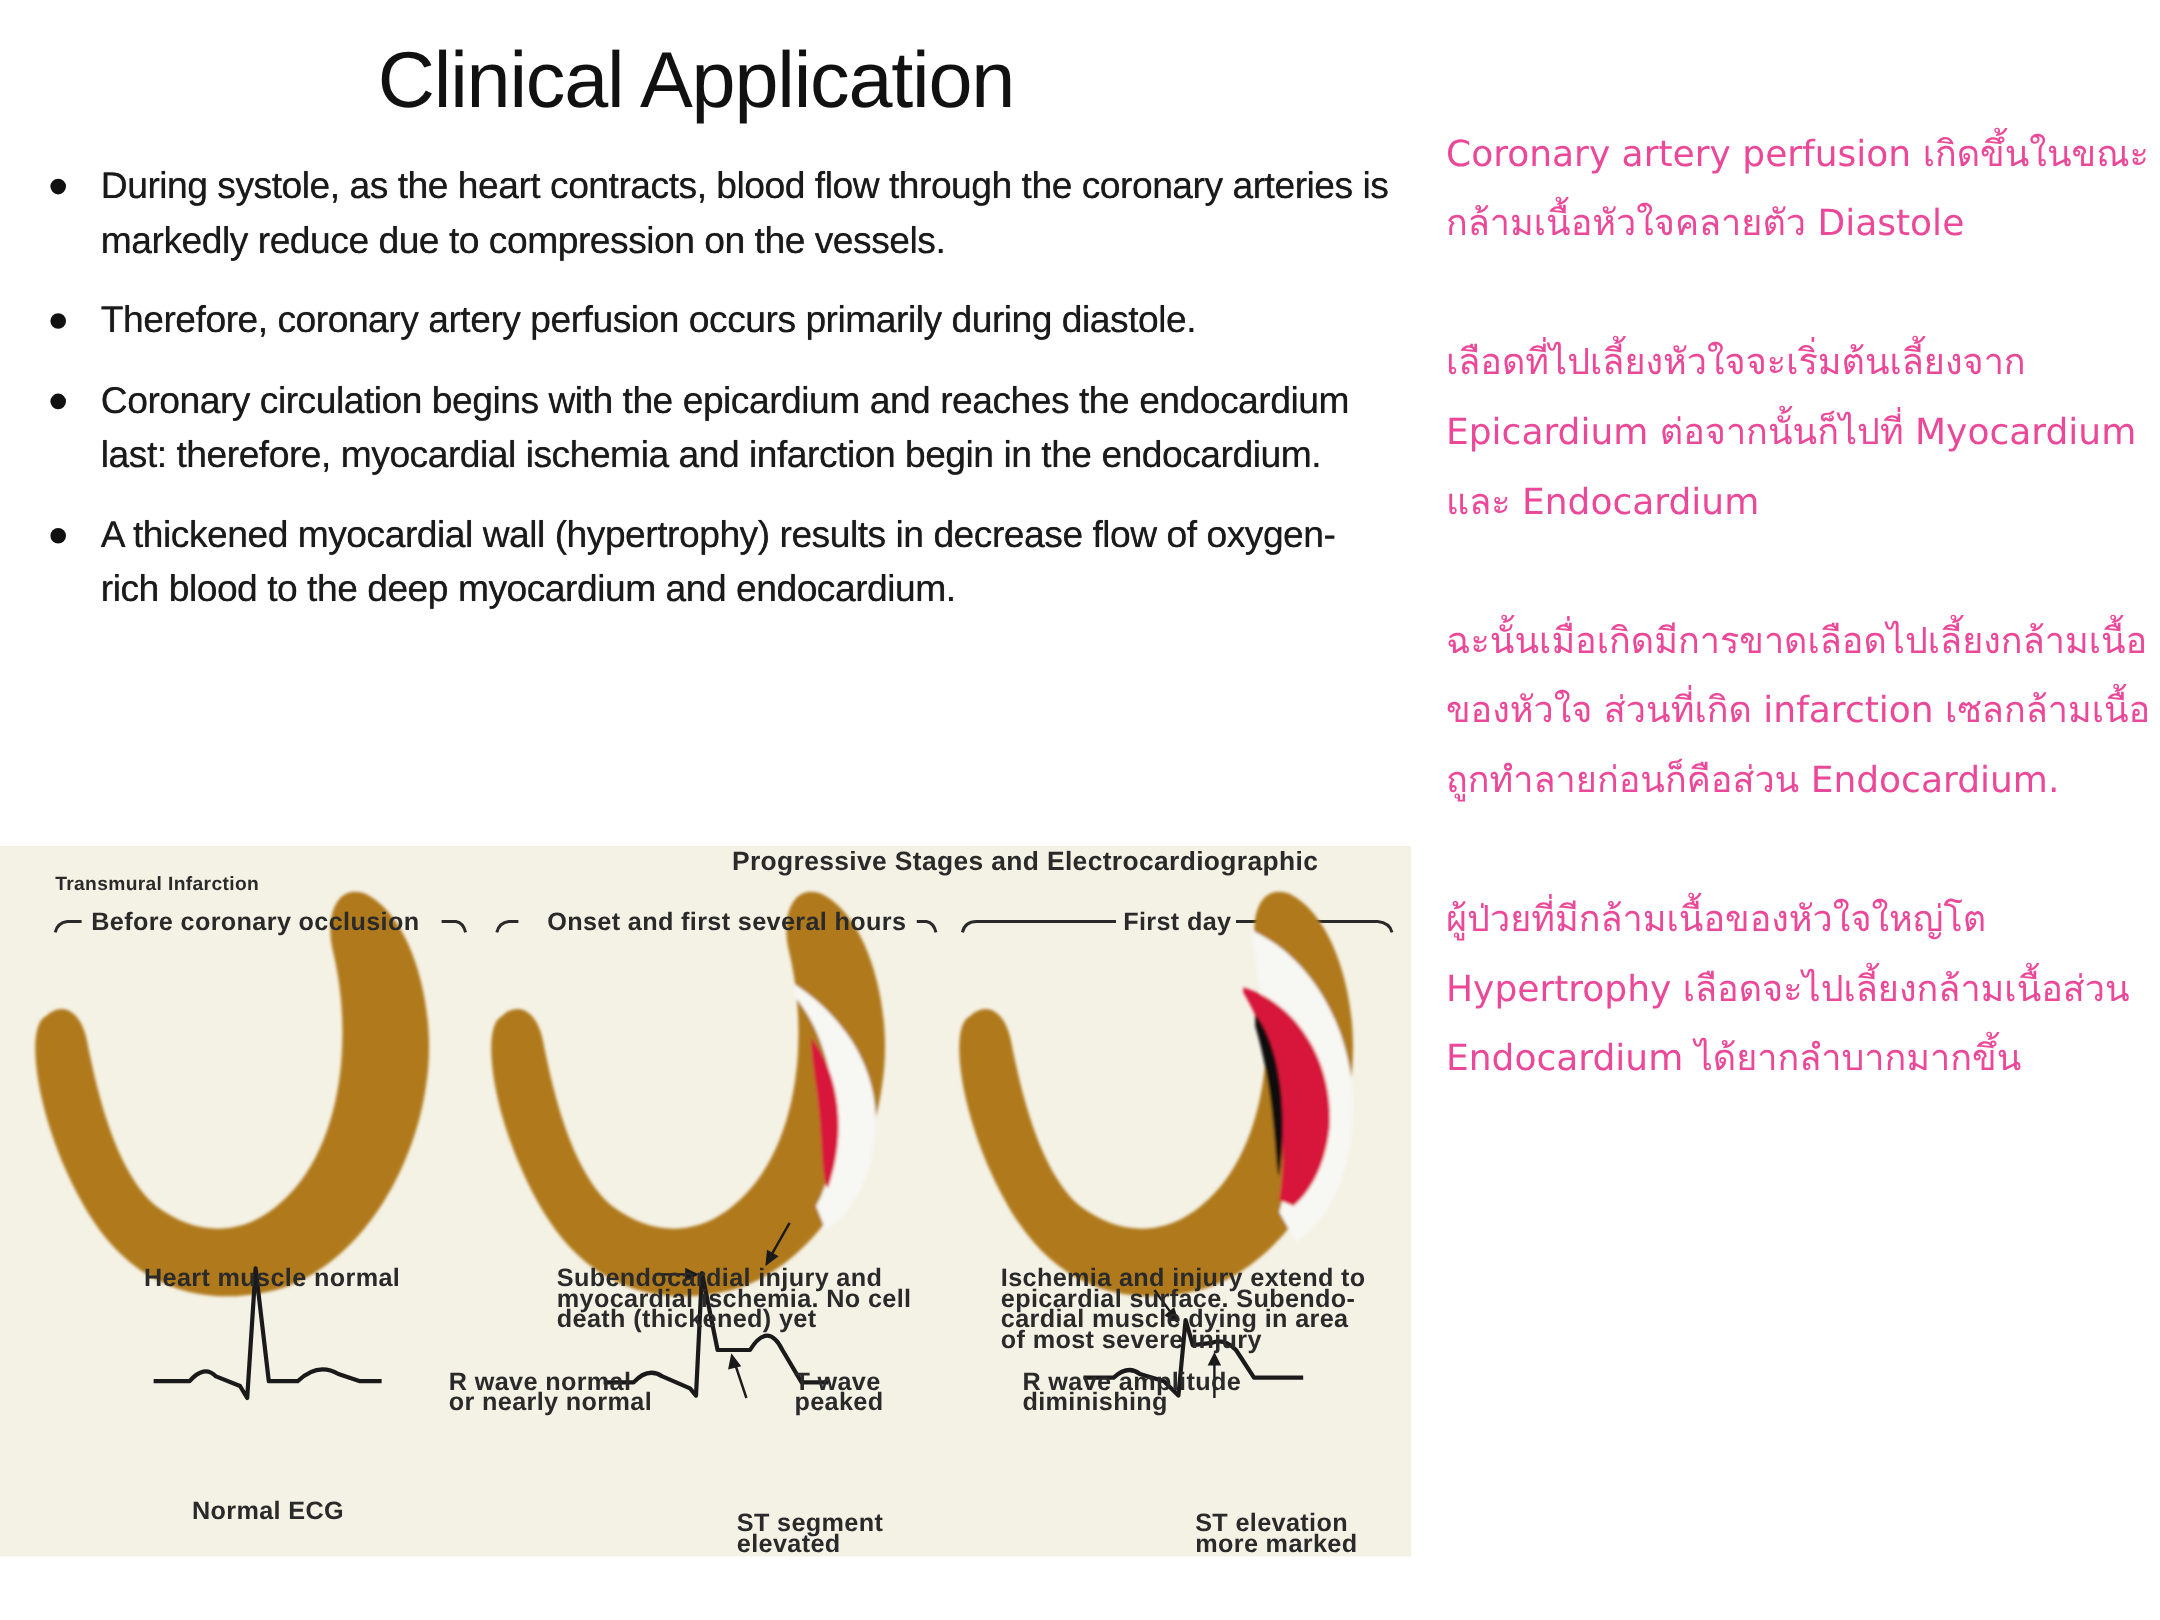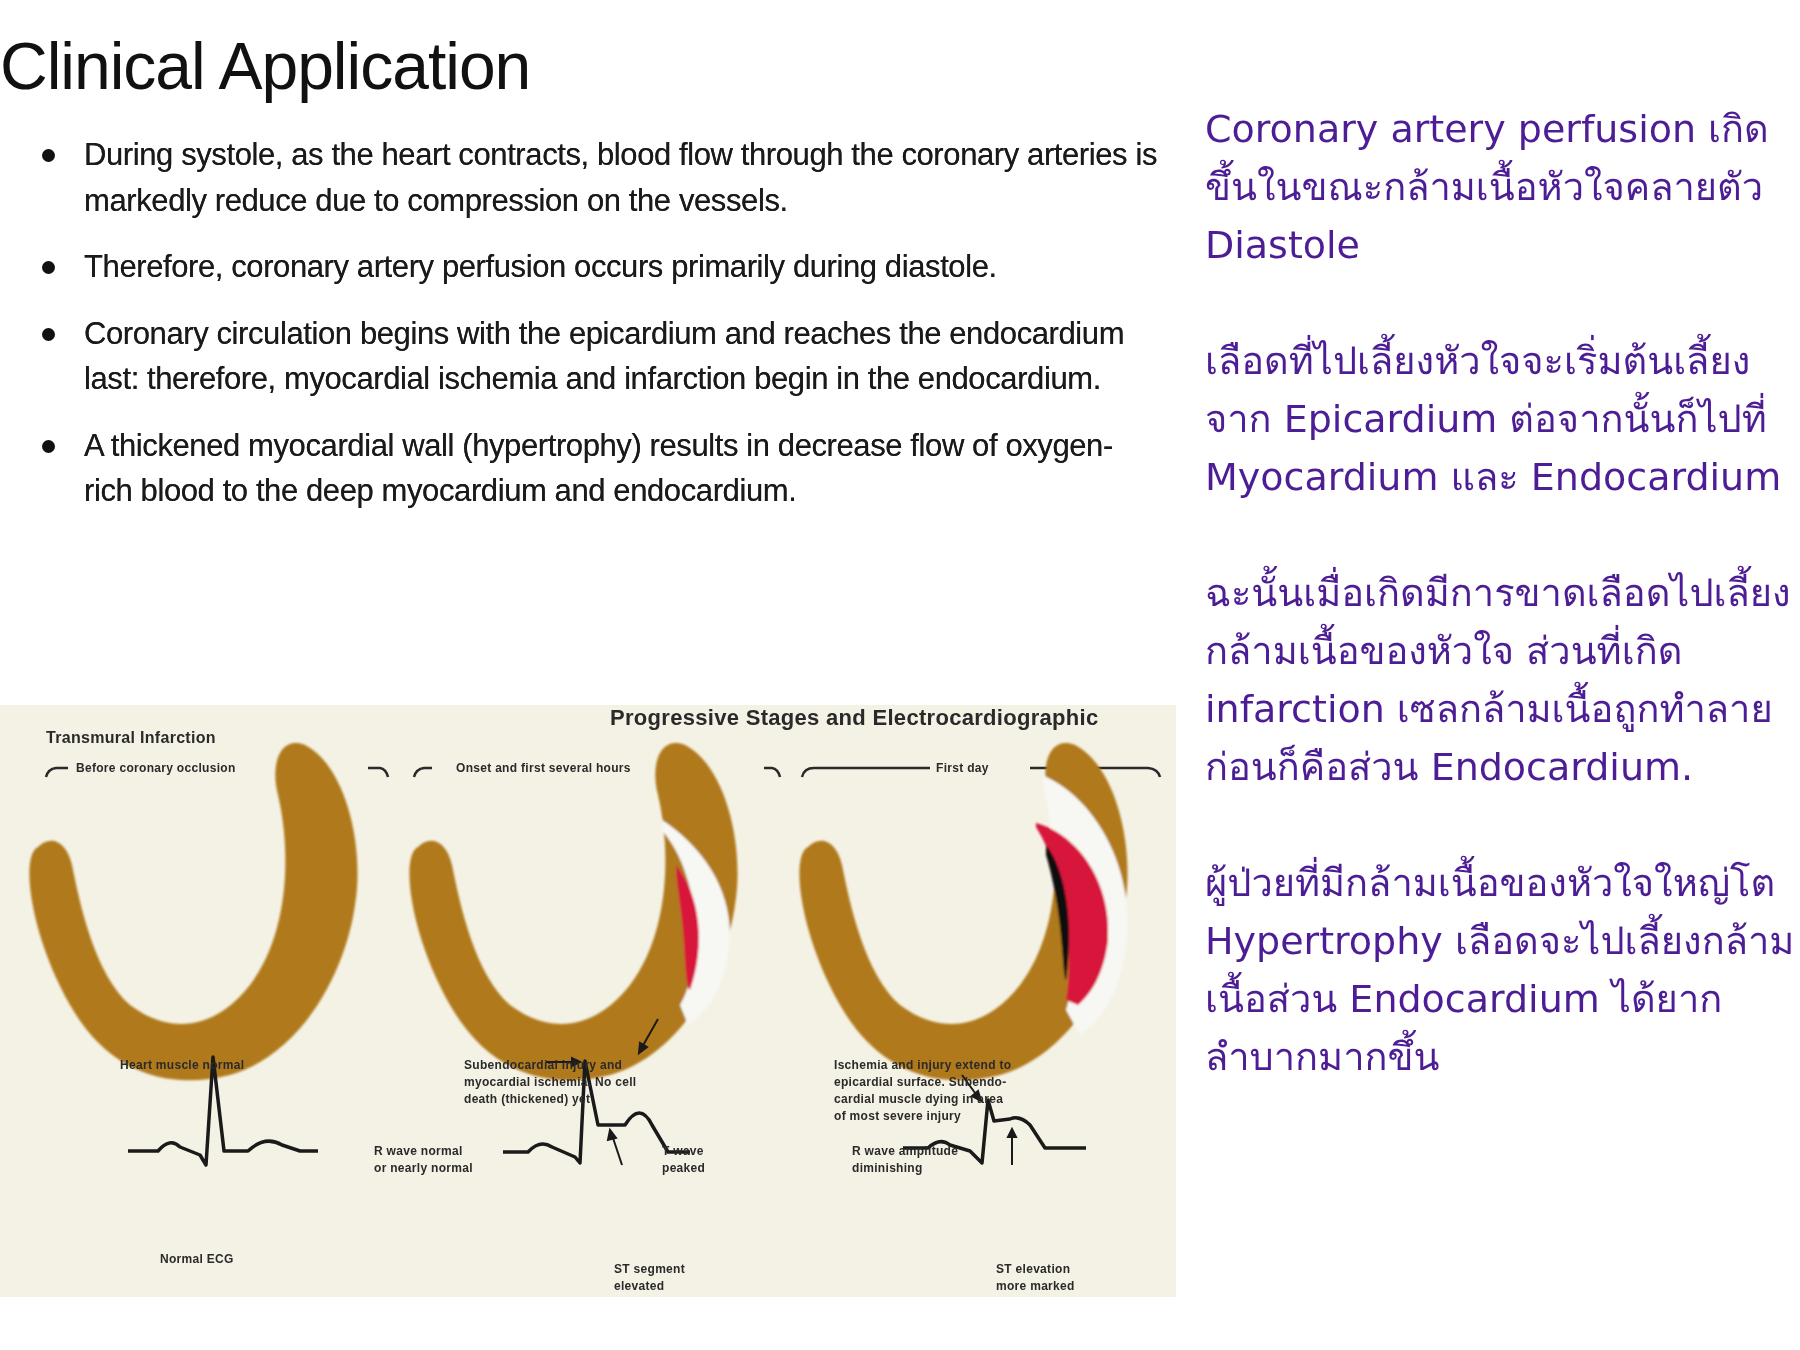--- a/index.html
+++ b/index.html
@@ -1,25 +1,25 @@
 <!DOCTYPE html>
 <html><head>
 <meta charset="utf-8">
 <style>
   html, body { margin: 0; padding: 0; }
   body { width: 1800px; height: 1350px; background: #ffffff; position: relative; overflow: hidden; font-family: "DejaVu Sans", sans-serif; color: #111; }
-  .title { position: absolute; left: 0; width: 1160px; top: 28px; font-family: "Liberation Sans", sans-serif; font-size: 66px; font-weight: normal; letter-spacing: -1px; color: #111; margin: 0; }
+  .title { position: absolute; left: 0; width: 1160px; top: 28px; text-align: center; font-family: "Liberation Sans", sans-serif; font-size: 66px; font-weight: normal; letter-spacing: -1px; color: #111; margin: 0; }
   .bullets { position: absolute; left: 40px; top: 132px; width: 1120px; margin: 0; padding: 0; list-style: none; }
   .bullets li { position: relative; padding-left: 44px; font-family: "Liberation Sans", sans-serif; font-size: 31px; line-height: 45.5px; color: #1a1a1a; margin-bottom: 21px; letter-spacing: -0.4px; text-shadow: 0 0 0.6px #333; }
   .bullets li .dot { position: absolute; left: 2px; top: 17px; width: 13px; height: 13px; border-radius: 50%; background: #111; }
   .figure { position: absolute; left: 0; top: 705px; width: 1176px; height: 592px; background: #f4f1e5; overflow: hidden; }
   .figure svg { position: absolute; left: 0; top: 0; }
-  .fig-text { position: absolute; font-family: "Liberation Sans", sans-serif; font-weight: bold; color: #2a2a2a; font-size: 12px; line-height: 17px; letter-spacing: 0.3px; white-space: nowrap; }
+  .fig-text { position: absolute; font-family: "Liberation Sans", sans-serif; font-weight: bold; color: #2a2a2a; font-size: 21px; line-height: 17px; letter-spacing: 0.3px; white-space: nowrap; }
   .right { position: absolute; left: 1205px; top: 100px; width: 590px; }
-  .right p { margin: 0 0 58px 0; font-family: "DejaVu Sans", sans-serif; font-size: 38px; line-height: 58px; color: #4c1d95; }
+  .right p { margin: 0 0 58px 0; font-family: "DejaVu Sans", sans-serif; font-size: 30px; line-height: 58px; color: #ec4899; }
 </style>
 </head>
 <body>
 
 <h1 class="title">Clinical Application</h1>
 
 <ul class="bullets">
   <li><span class="dot"></span><span>During systole, as the heart contracts, blood flow through the coronary arteries is markedly reduce due to compression on the vessels.</span></li>
   <li><span class="dot"></span><span>Therefore, coronary artery perfusion occurs primarily during diastole.</span></li>
   <li><span class="dot"></span><span>Coronary circulation begins with the epicardium and reaches the endocardium last: therefore, myocardial ischemia and infarction begin in the endocardium.</span></li>

